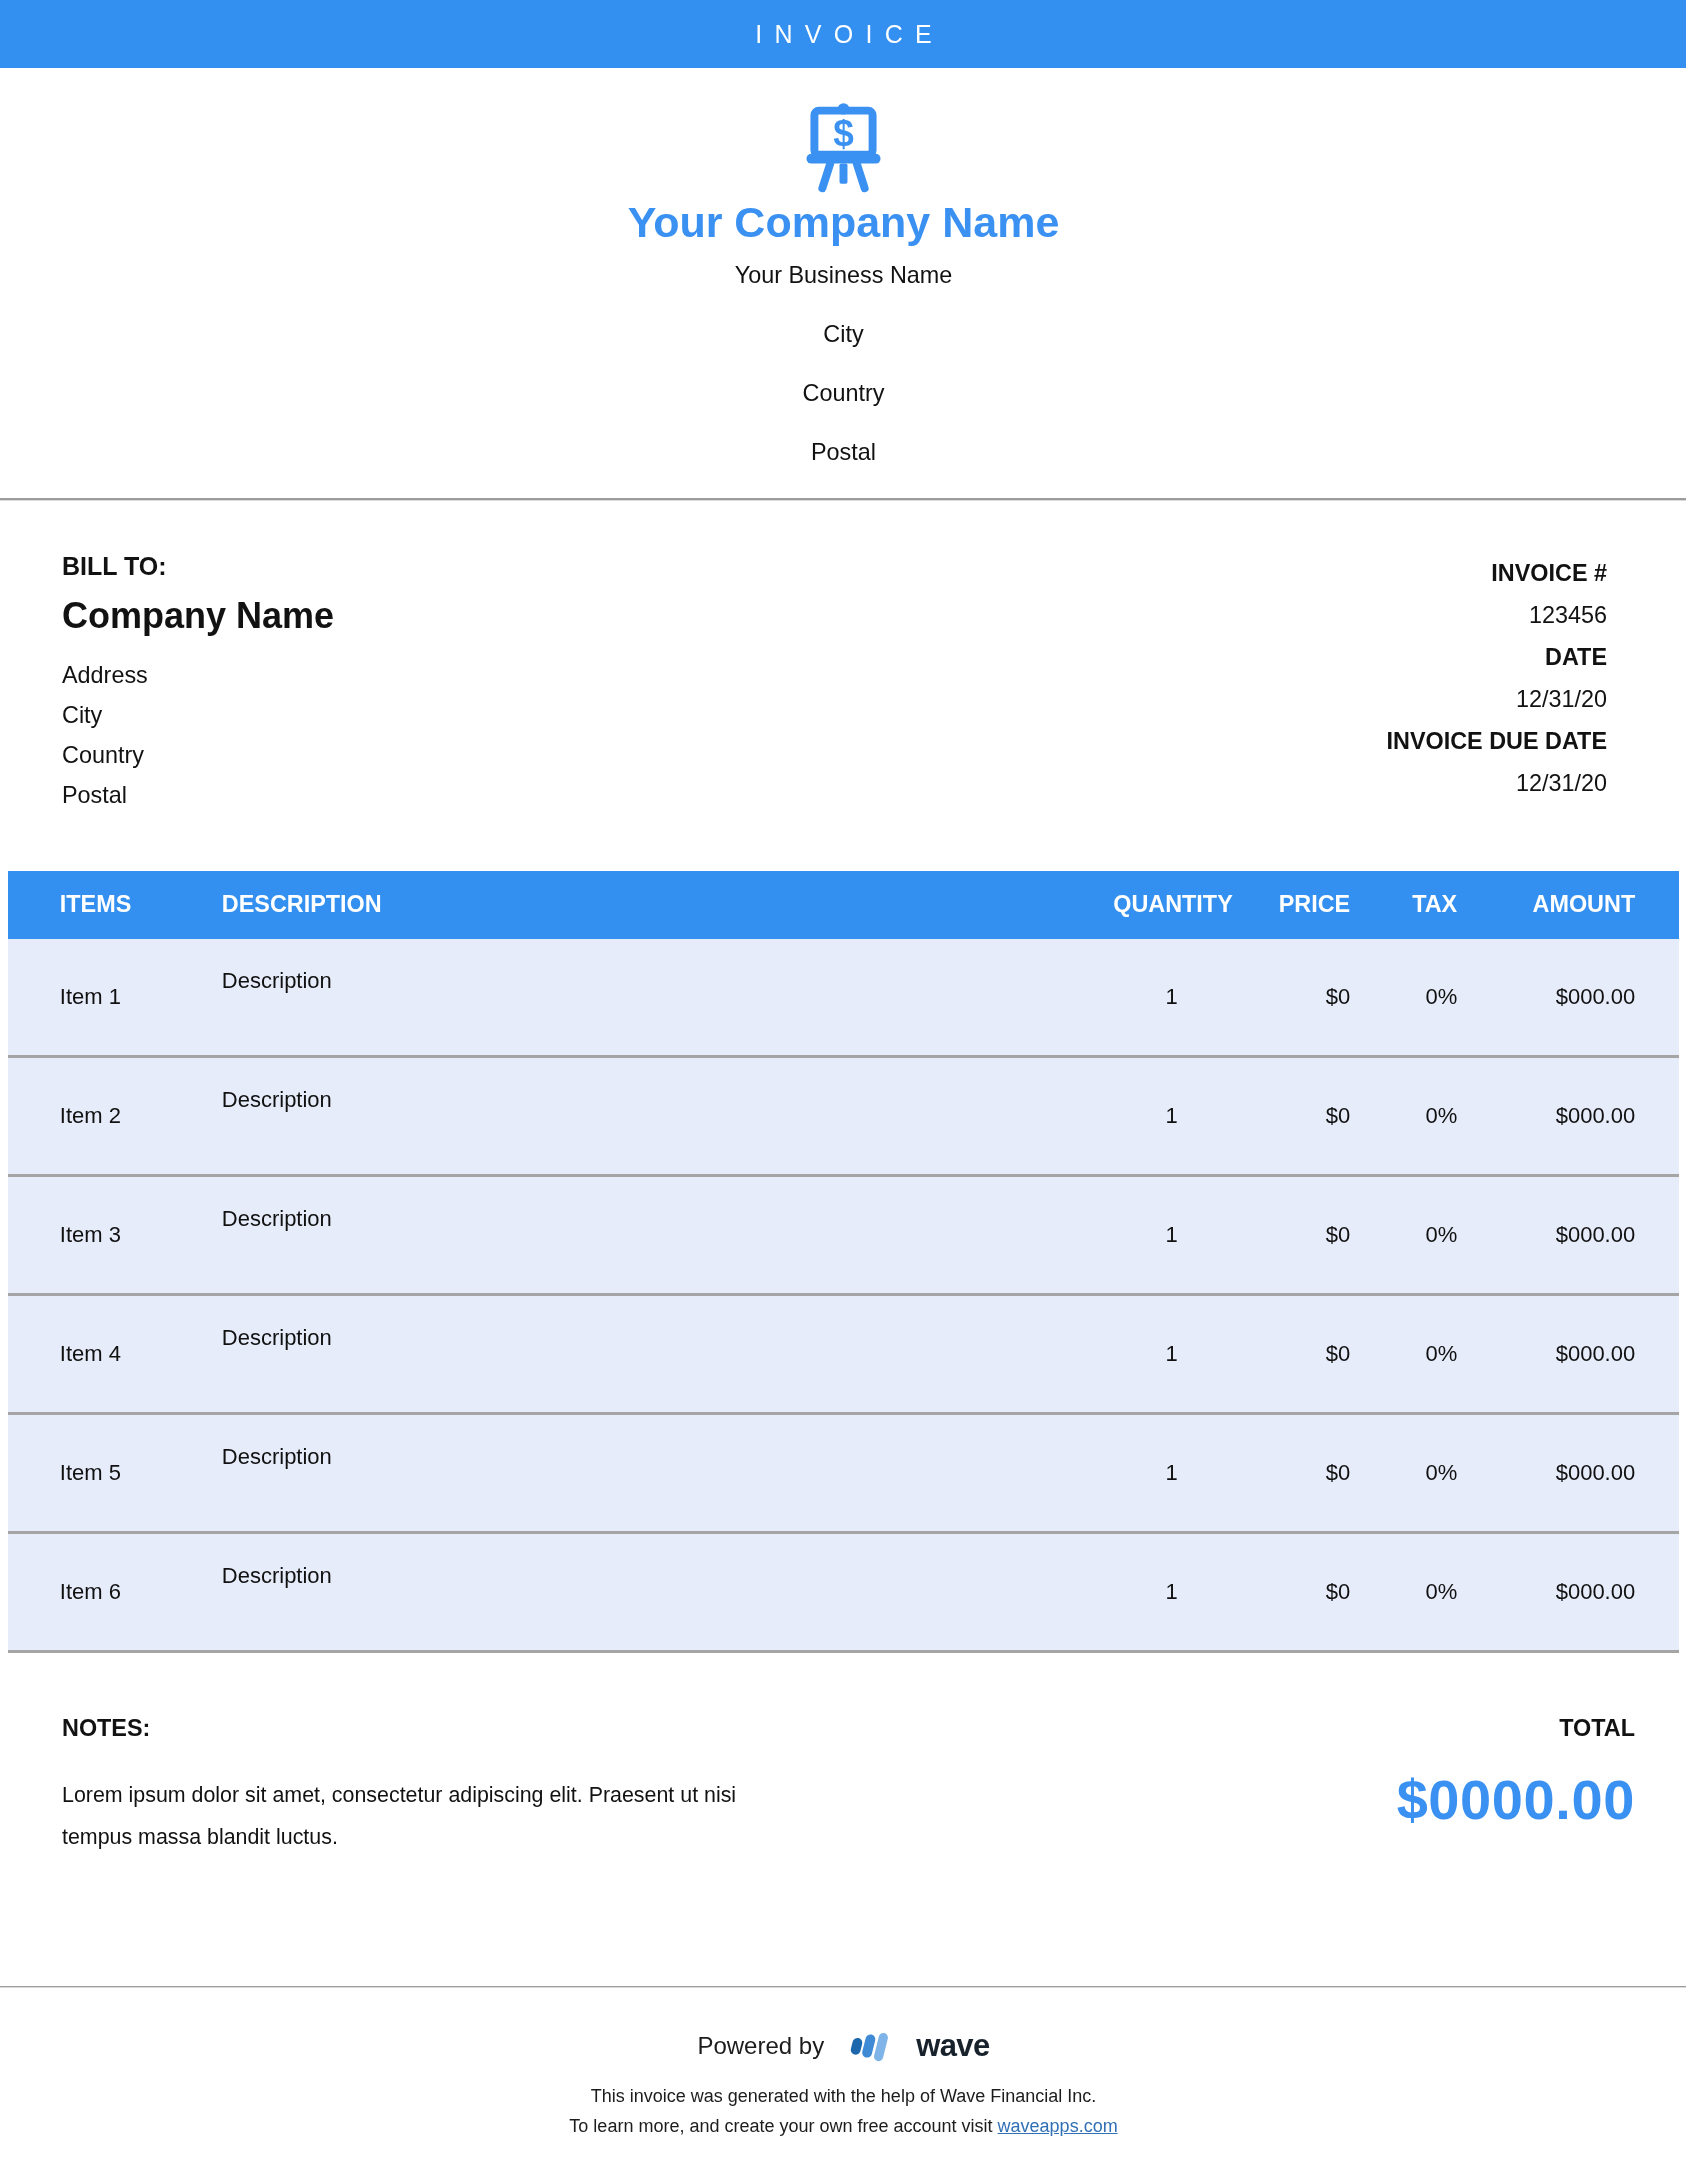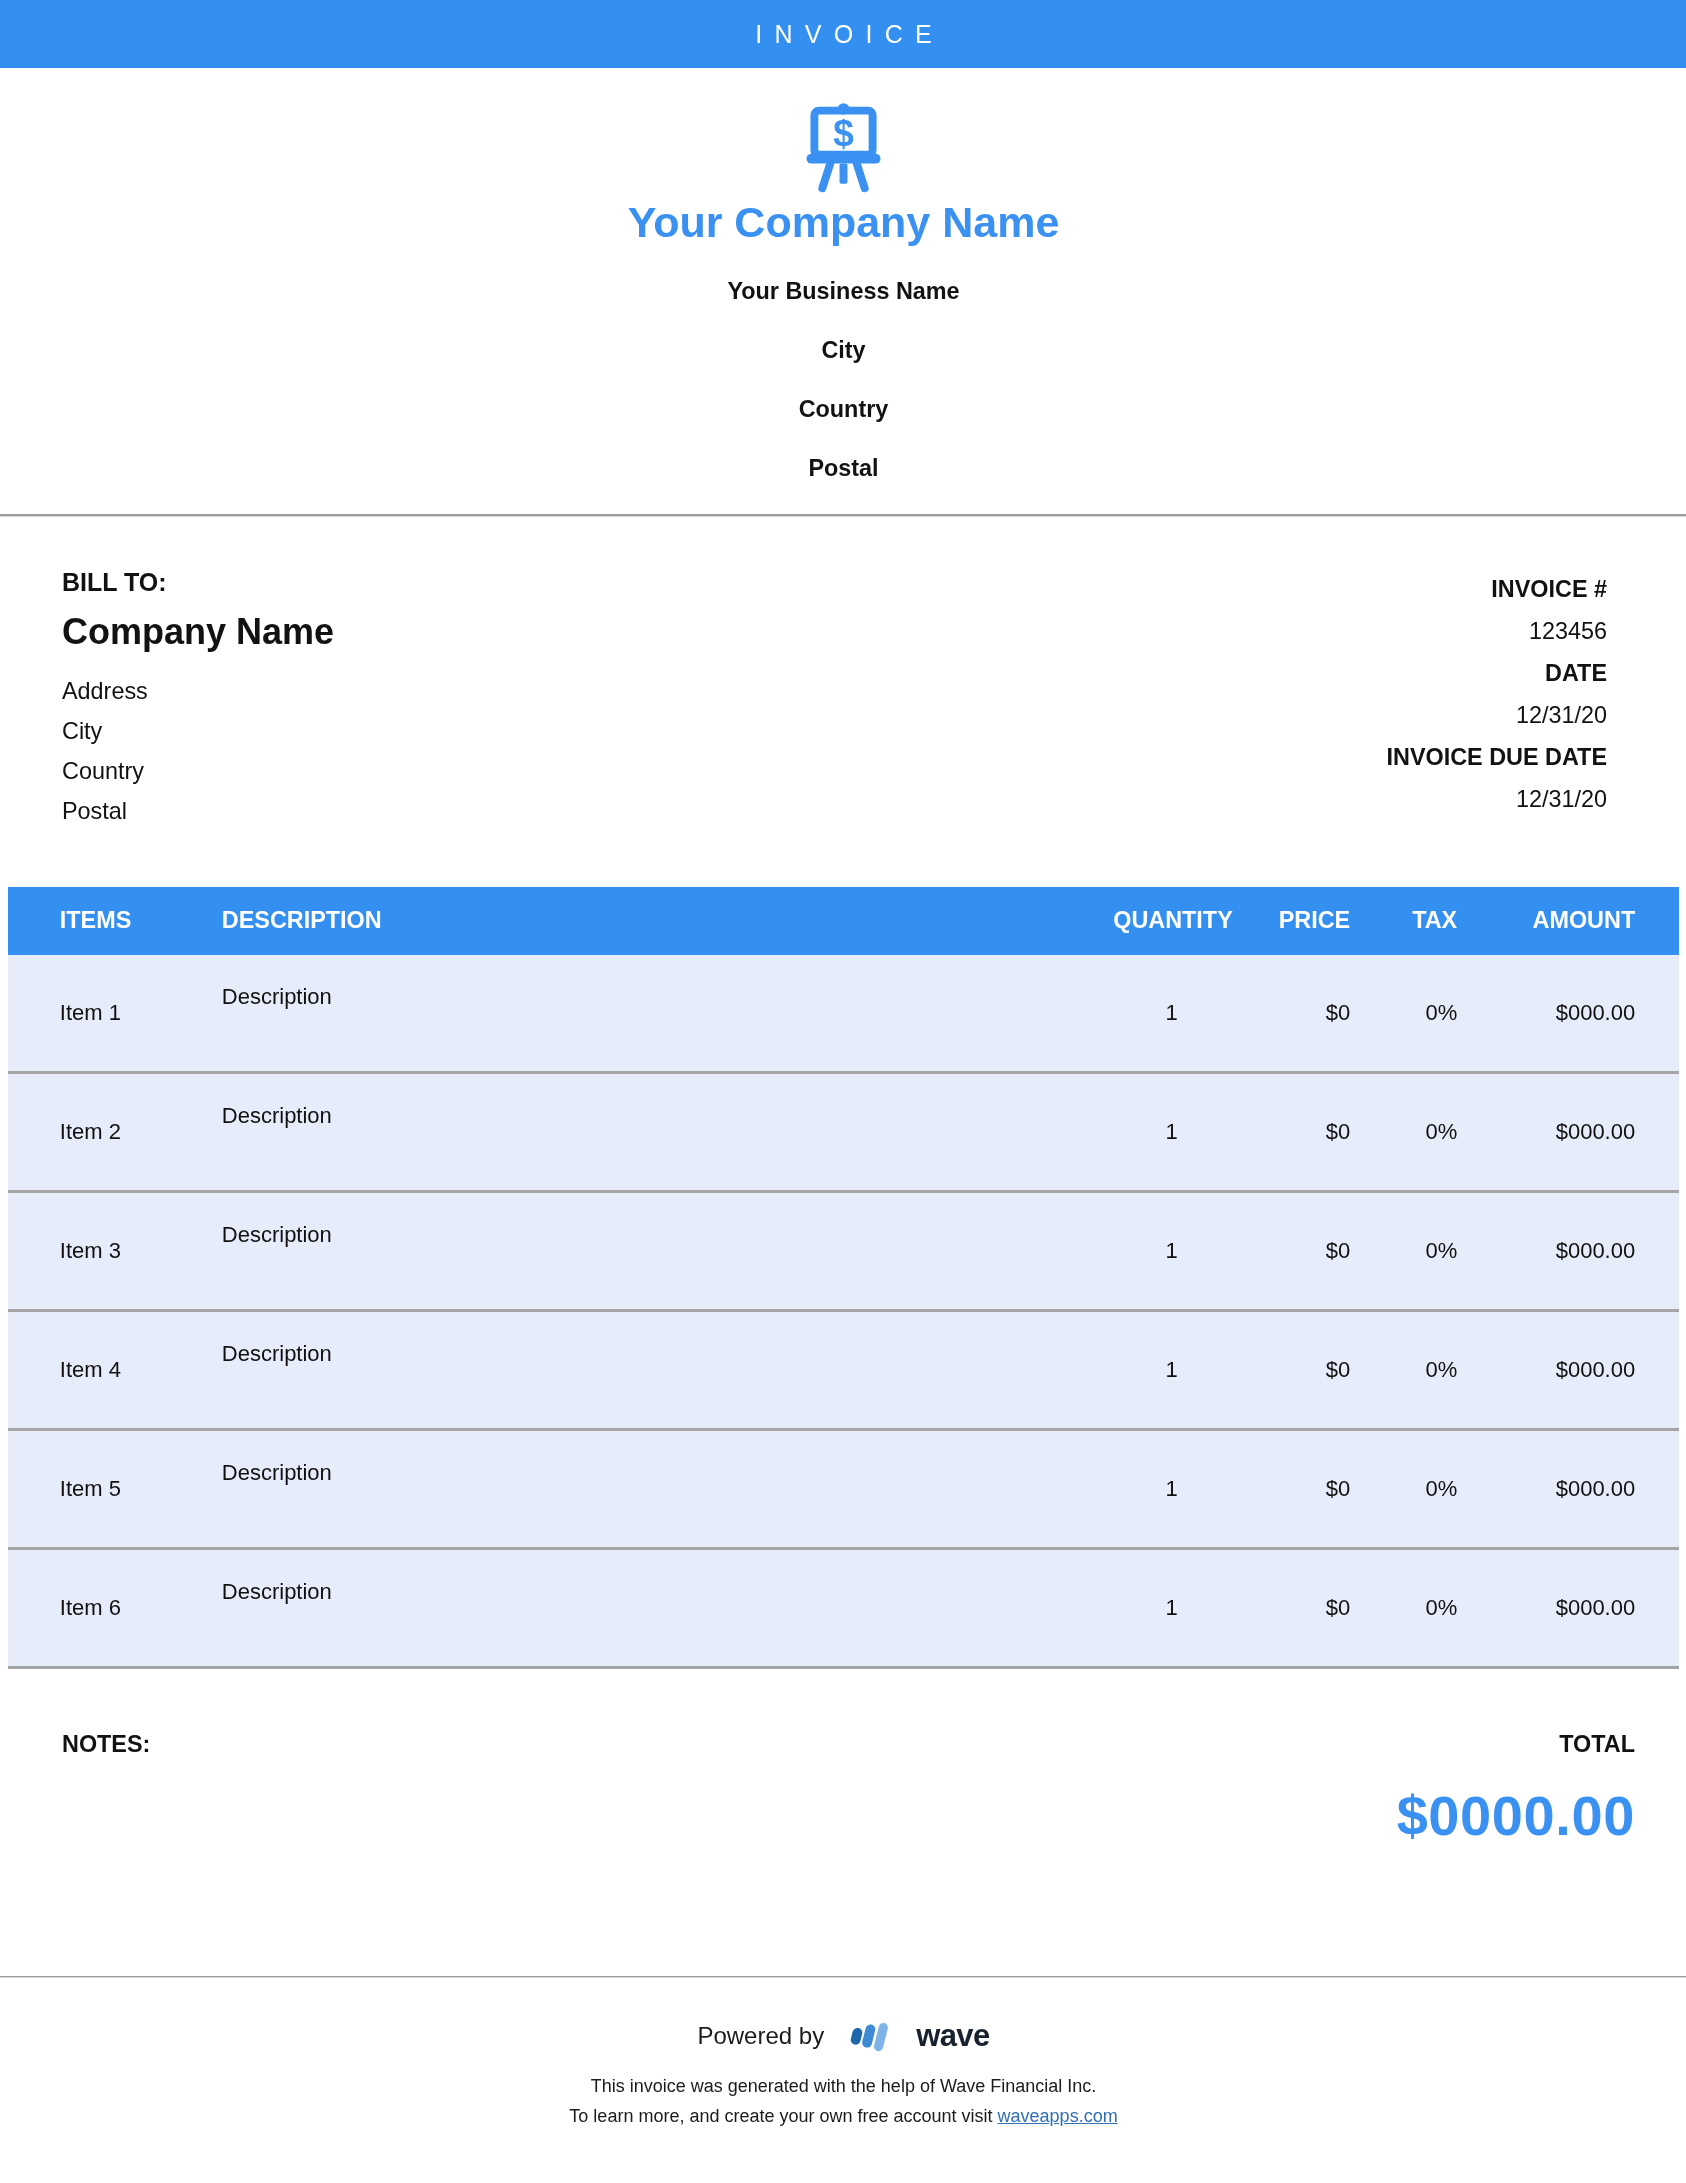--- a/index.html
+++ b/index.html
@@ -30,21 +30,21 @@
   }
 
   
   .company-header { text-align: center; padding-top: 34px; }
   .company-logo { display: inline-block; }
   .company-name {
     font-size: 43px;
     font-weight: bold;
     color: #3A91F2;
   }
-  .company-lines { margin-top: 31px; font-weight: bold; }
+  .company-lines { margin-top: 15px; }
   .company-line {
     font-size: 23.4px;
     color: #121212;
     margin-bottom: 32px;
   }
 
   .divider {
     height: 2.6px;
     background: #9C9C9C;
     border-bottom: 1.3px solid #DADADA;
@@ -250,20 +250,21 @@
     <div class="col-qty">1</div>
     <div class="col-price">$0</div>
     <div class="col-tax">0%</div>
     <div class="col-amount">$000.00</div>
   </div>
 </div>
 
 <div class="summary-section">
   <div>
     <div class="notes-label">NOTES:</div>
+    <div class="notes-text">Lorem ipsum dolor sit amet, consectetur adipiscing elit. Praesent ut nisi tempus massa blandit luctus.</div>
   </div>
   <div class="total-block">
     <div class="total-label">TOTAL</div>
     <div class="total-amount">$0000.00</div>
   </div>
 </div>
 
 <div class="divider divider-2"></div>
 
 <div class="footer-powered">

